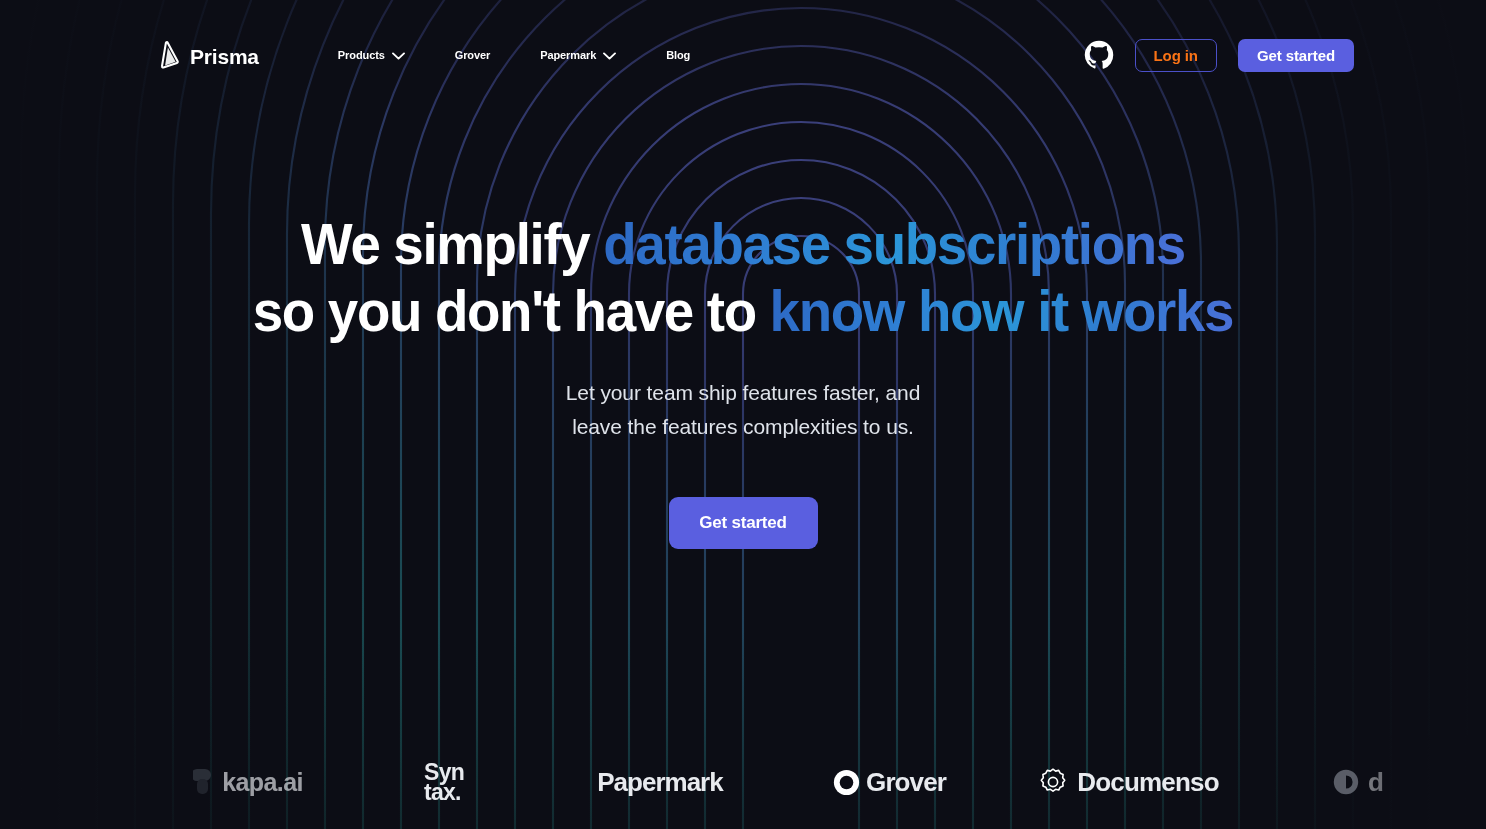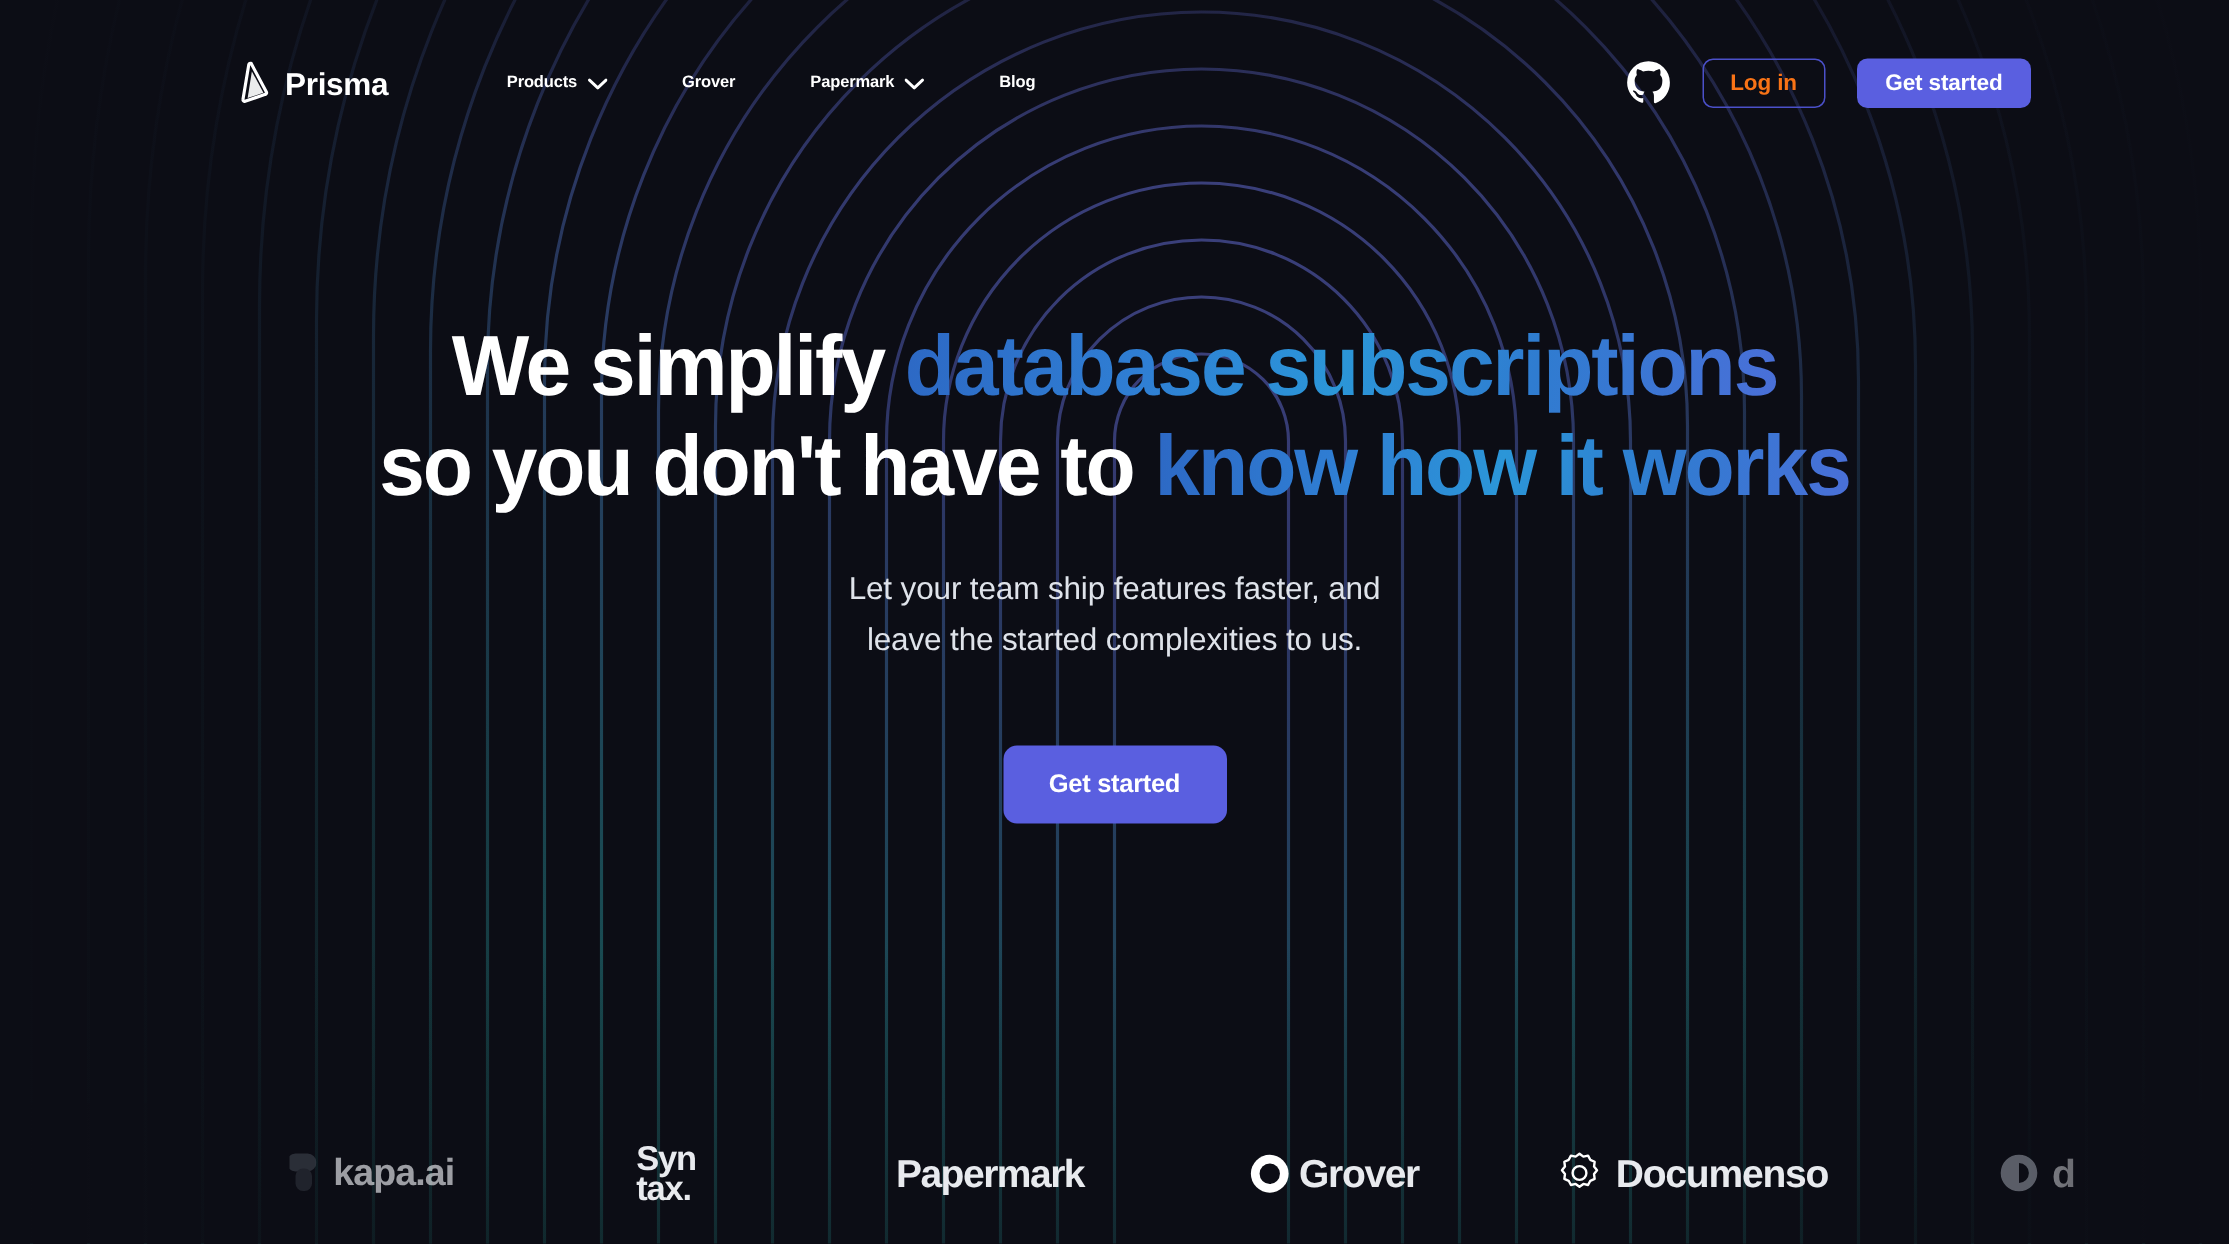--- a/index.html
+++ b/index.html
@@ -217,21 +217,21 @@
       <span>
         <span>We simplify </span><span class="grad">database subscriptions</span>
       </span><br>
       <span>
         <span>so you don't have to </span><span class="grad">know how it works</span>
       </span>
     </h1>
 
     <p class="subhead">
       <span>Let your team ship features faster, and</span><br>
-      <span>leave the started complexities to us.</span>
+      <span>leave the features complexities to us.</span>
     </p>
 
     <div class="cta-wrap">
       <button class="cta">Get started</button>
     </div>
 
   </div>
 
   <div class="logos">
     <div class="logos-track">

